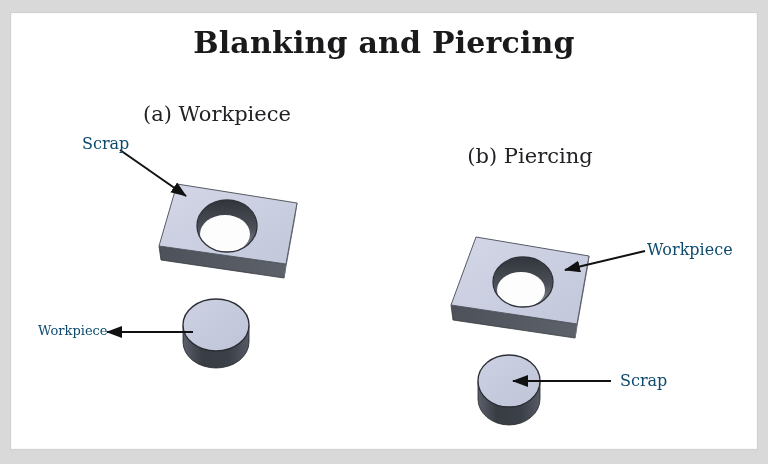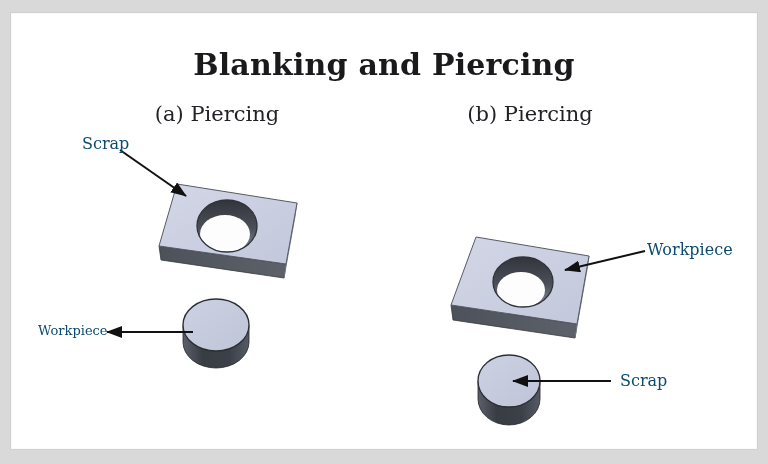--- a/index.html
+++ b/index.html
@@ -9,48 +9,48 @@
     font-family:"DejaVu Serif","Liberation Serif",serif;
     position:relative;
   }
   .page{position:absolute;inset:0;}
   .card{
     position:absolute;left:10px;top:12px;right:10px;bottom:14px;
     background:#ffffff;border:1px solid #cfd0d3;
     box-shadow:0 0 2px rgba(0,0,0,0.08) inset;
   }
   .title{
-    position:absolute;top:47px;left:0;right:0;
+    position:absolute;top:25px;left:0;right:0;
     text-align:center;
     font-size:30px;font-weight:bold;color:#1a1a1c;
     letter-spacing:0.2px;
   }
   .caption{
     position:absolute;top:102px;
     transform:translateX(-50%);
     font-size:21px;color:#222226;white-space:nowrap;
   }
   .caption-a{left:217px;}
-  .caption-b{left:530px;}
+  .caption-b{left:530px;margin-top:42px;}
   .lbl{position:absolute;color:#0c4a6e;white-space:nowrap;}
   .lbl-scrap-a{left:82px;top:134px;font-size:16px;}
   .lbl-workpiece-a{left:38px;top:323px;font-size:13px;}
   .lbl-workpiece-b{left:647px;top:240px;font-size:16px;}
   .lbl-scrap-b{left:620px;top:371px;font-size:16px;}
   svg.art{position:absolute;left:0;top:0;width:768px;height:464px;}
 </style>
 </head>
 <body>
 
 <div class="page">
   <div class="card"></div>
 
   <div class="title">Blanking and Piercing</div>
 
-  <div class="caption caption-a">(a) Piercing</div>
+  <div class="caption caption-a">(a) Workpiece</div>
   <div class="caption caption-b">(b) Piercing</div>
 
   <svg class="art" viewBox="0 0 768 464">
     <defs>
       <linearGradient id="gradPlateTop" x1="0" y1="0" x2="1" y2="1">
         <stop offset="0%" stop-color="#d3d7e7"></stop>
         <stop offset="100%" stop-color="#c2c7db"></stop>
       </linearGradient>
       <linearGradient id="gradWall" x1="0" y1="0" x2="0" y2="1">
         <stop offset="0%" stop-color="#32353c"></stop>

